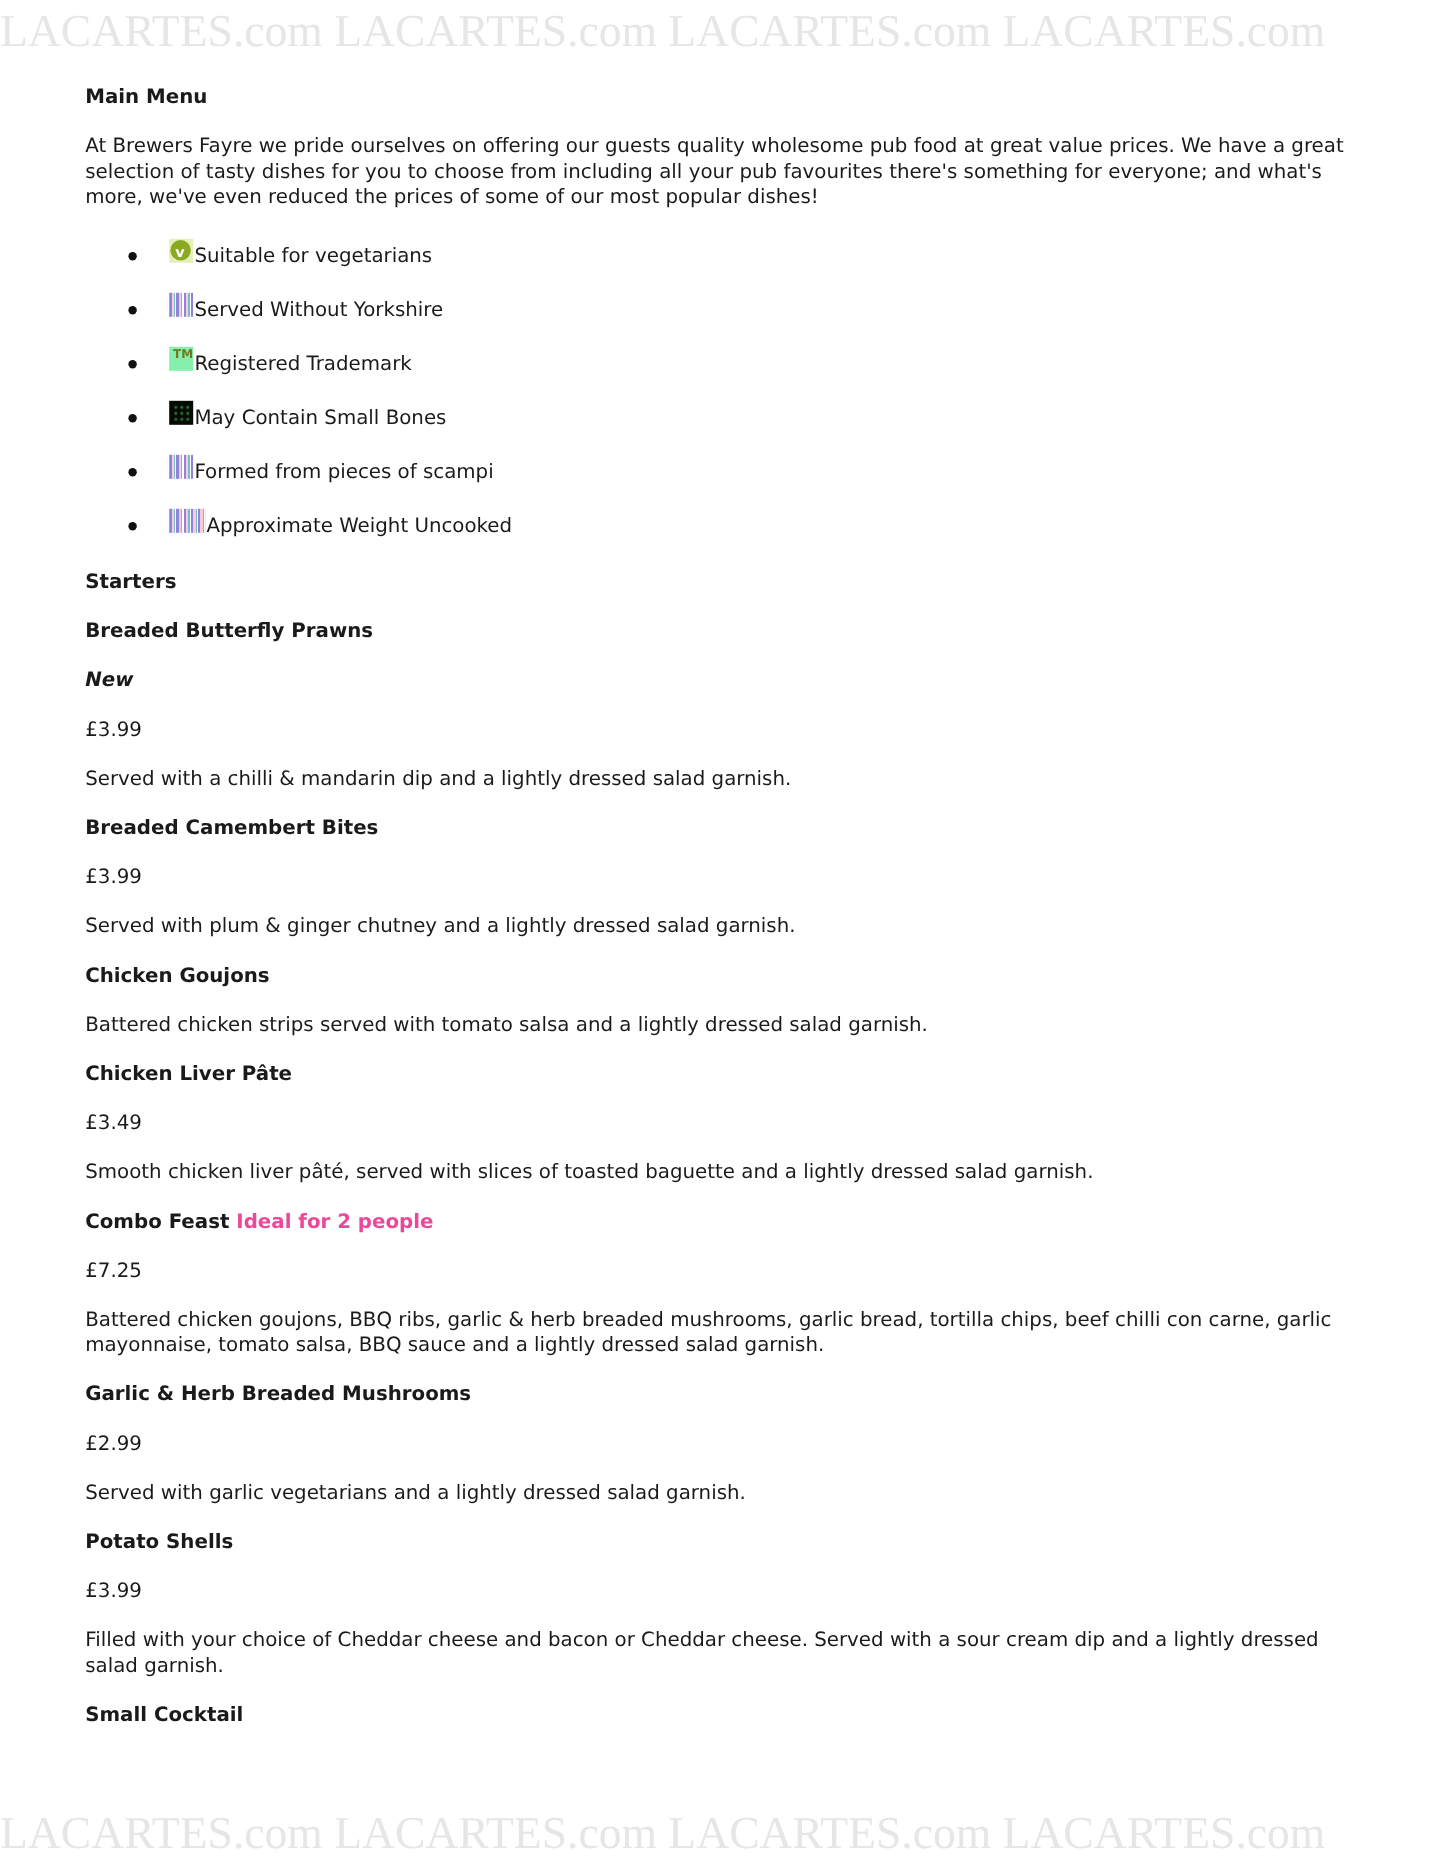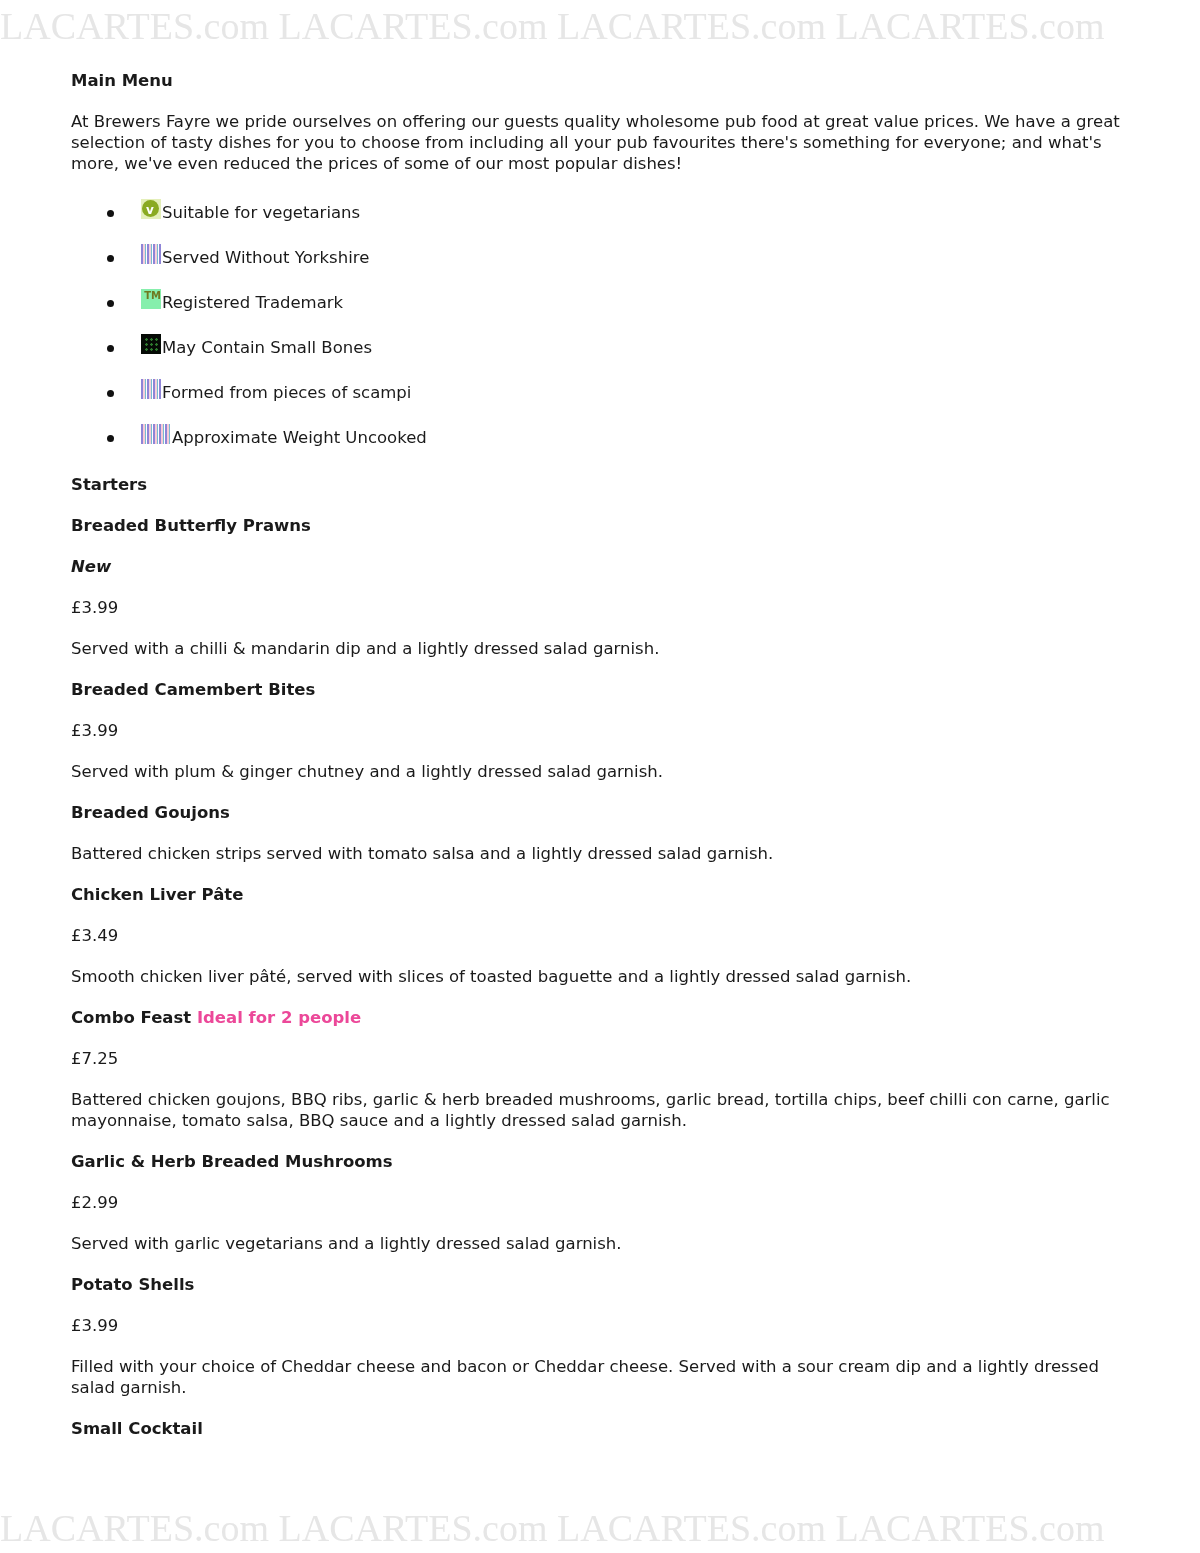--- a/index.html
+++ b/index.html
@@ -106,21 +106,21 @@
     <p class="item-desc">Served with a chilli &amp; mandarin dip and a lightly dressed salad garnish.</p>
   </div>
 
   <div>
     <p class="h item-name">Breaded Camembert Bites</p>
     <p class="item-price">£3.99</p>
     <p class="item-desc">Served with plum &amp; ginger chutney and a lightly dressed salad garnish.</p>
   </div>
 
   <div>
-    <p class="h item-name">Breaded Goujons</p>
+    <p class="h item-name">Chicken Goujons</p>
     <p class="item-desc">Battered chicken strips served with tomato salsa and a lightly dressed salad garnish.</p>
   </div>
 
   <div>
     <p class="h item-name">Chicken Liver Pâte</p>
     <p class="item-price">£3.49</p>
     <p class="item-desc">Smooth chicken liver pâté, served with slices of toasted baguette and a lightly dressed salad garnish.</p>
   </div>
 
   <div>

